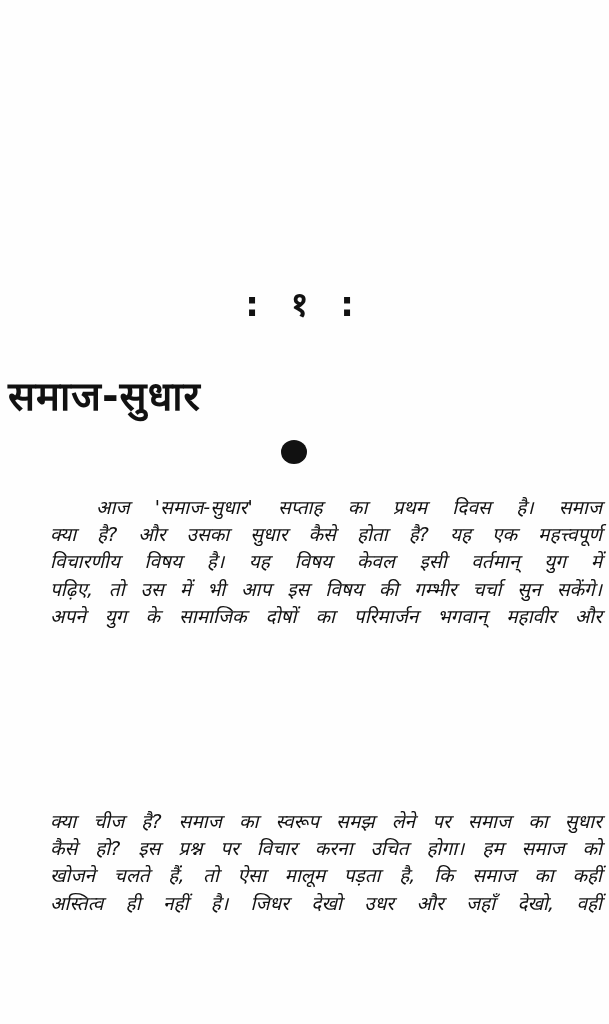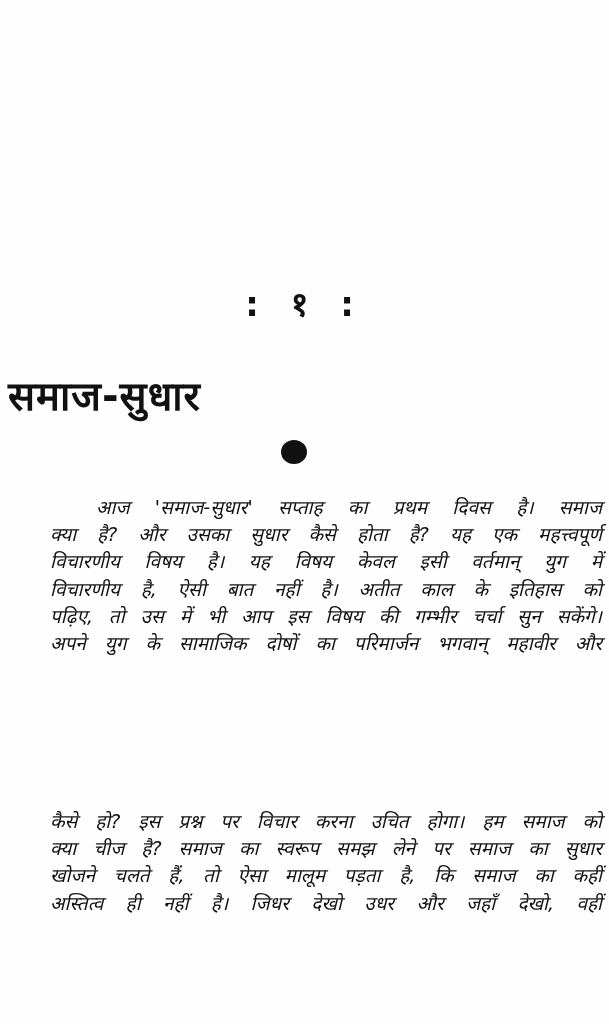--- a/index.html
+++ b/index.html
@@ -82,25 +82,24 @@
   <div class="chapter-number">: १ :</div>
 
   <h1 class="title" style="margin:0;">समाज-सुधार</h1>
 
   <div class="bullet"></div>
 
   <div class="body-text para-1">
     <span class="line first">आज 'समाज-सुधार' सप्ताह का प्रथम दिवस है। समाज</span>
     <span class="line">क्या है? और उसका सुधार कैसे होता है? यह एक महत्त्वपूर्ण</span>
     <span class="line">विचारणीय विषय है। यह विषय केवल इसी वर्तमान् युग में</span>
-    <span class="line">विचारणीय है, ऐसी बात नहीं है। अतीत काल के इतिहास को</span>
     <span class="line">पढ़िए, तो उस में भी आप इस विषय की गम्भीर चर्चा सुन सकेंगे।</span>
     <span class="line">अपने युग के सामाजिक दोषों का परिमार्जन भगवान् महावीर और</span>
   </div>
 
   <div class="body-text para-2">
+    <span class="line">क्या चीज है? समाज का स्वरूप समझ लेने पर समाज का सुधार</span>
     <span class="line">कैसे हो? इस प्रश्न पर विचार करना उचित होगा। हम समाज को</span>
-    <span class="line">क्या चीज है? समाज का स्वरूप समझ लेने पर समाज का सुधार</span>
     <span class="line">खोजने चलते हैं, तो ऐसा मालूम पड़ता है, कि समाज का कहीं</span>
     <span class="line">अस्तित्व ही नहीं है। जिधर देखो उधर और जहाँ देखो, वहीं</span>
   </div>
 
 </div>
 
 </body></html>

